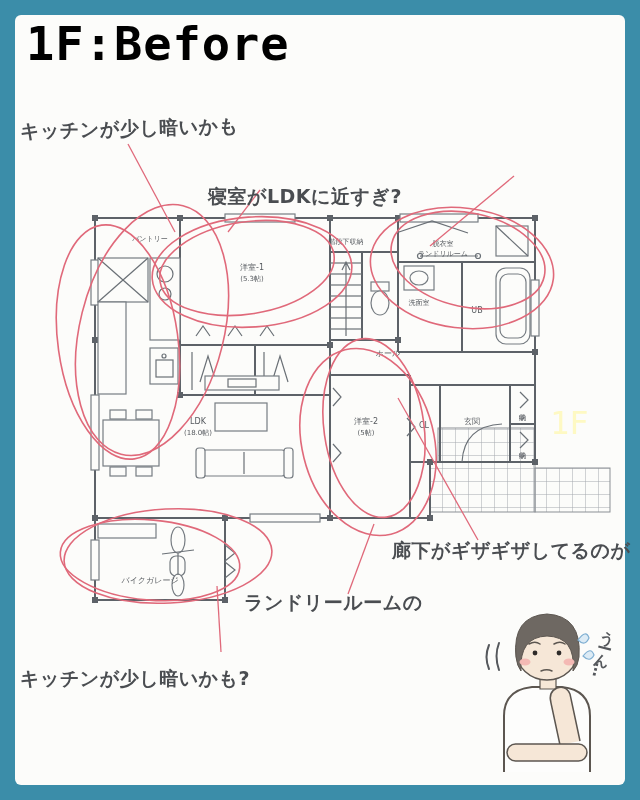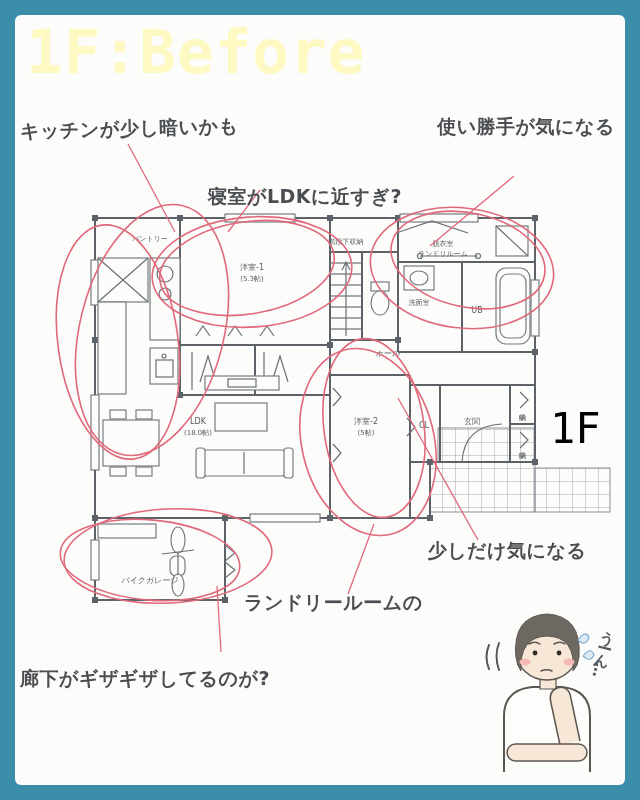--- a/index.html
+++ b/index.html
@@ -7,31 +7,31 @@
     position:relative;width:640px;height:800px;overflow:hidden;
     background:#3b8da9;font-family:"DejaVu Sans",sans-serif;
   }
   .canvas{
     position:absolute;left:15px;top:15px;width:610px;height:770px;
     background:#fcfcfa;border-radius:6px;
   }
   .title{
     position:absolute;left:26px;top:16px;
     font-family:"DejaVu Sans Mono",monospace;font-weight:bold;
-    font-size:61px;color:#fef9c3;letter-spacing:1px;white-space:nowrap;
+    font-size:47px;color:#000000;letter-spacing:1px;white-space:nowrap;
   }
   .note{
     position:absolute;color:#4a4d51;font-size:19px;font-weight:600;
     letter-spacing:.5px;white-space:nowrap;
   }
   .note.c{text-align:center}
   .floor-big{
     position:absolute;left:550px;top:404px;
-    font-family:"DejaVu Sans Mono",monospace;font-size:42px;
-    color:#000000;font-weight:500;
+    font-family:"DejaVu Sans Mono",monospace;font-size:32px;
+    color:#fef9c3;font-weight:500;
   }
   .say{
     position:absolute;left:594px;top:620px;writing-mode:vertical-rl;
     transform:rotate(14deg);font-size:15px;color:#54575b;
     letter-spacing:3px;font-weight:600;
   }
   svg{position:absolute;left:0;top:0}
   svg text{font-family:"DejaVu Sans",sans-serif;fill:#565a5f}
   .rl{font-size:8px;text-anchor:middle}
   .rls{font-size:7px;text-anchor:middle}
@@ -281,26 +281,25 @@
   </g>
 </svg>
 
 <div class="title">1F:Before</div>
 
 <div class="note" style="left:20px;top:116px;transform:rotate(-1.5deg)">キッチンが少し暗いかも</div>
 
 <div class="note" style="left:208px;top:184px">寝室がLDKに近すぎ?</div>
 
 <div class="note c" style="left:428px;top:114px;width:196px">
-  <div>使い勝手が気になる</div>
 </div>
 
 <div class="note c" style="left:392px;top:538px;width:230px">
-  <div>少しだけ気になる</div>
+  <div>廊下がギザギザしてるのが</div>
 </div>
 
 <div class="note" style="left:244px;top:590px">ランドリールームの</div>
 
-<div class="note" style="left:20px;top:666px">廊下がギザギザしてるのが?</div>
+<div class="note" style="left:20px;top:666px">キッチンが少し暗いかも?</div>
 
 <div class="floor-big">1F</div>
 
 <div class="say">うーん…</div>
 
 </body></html>

